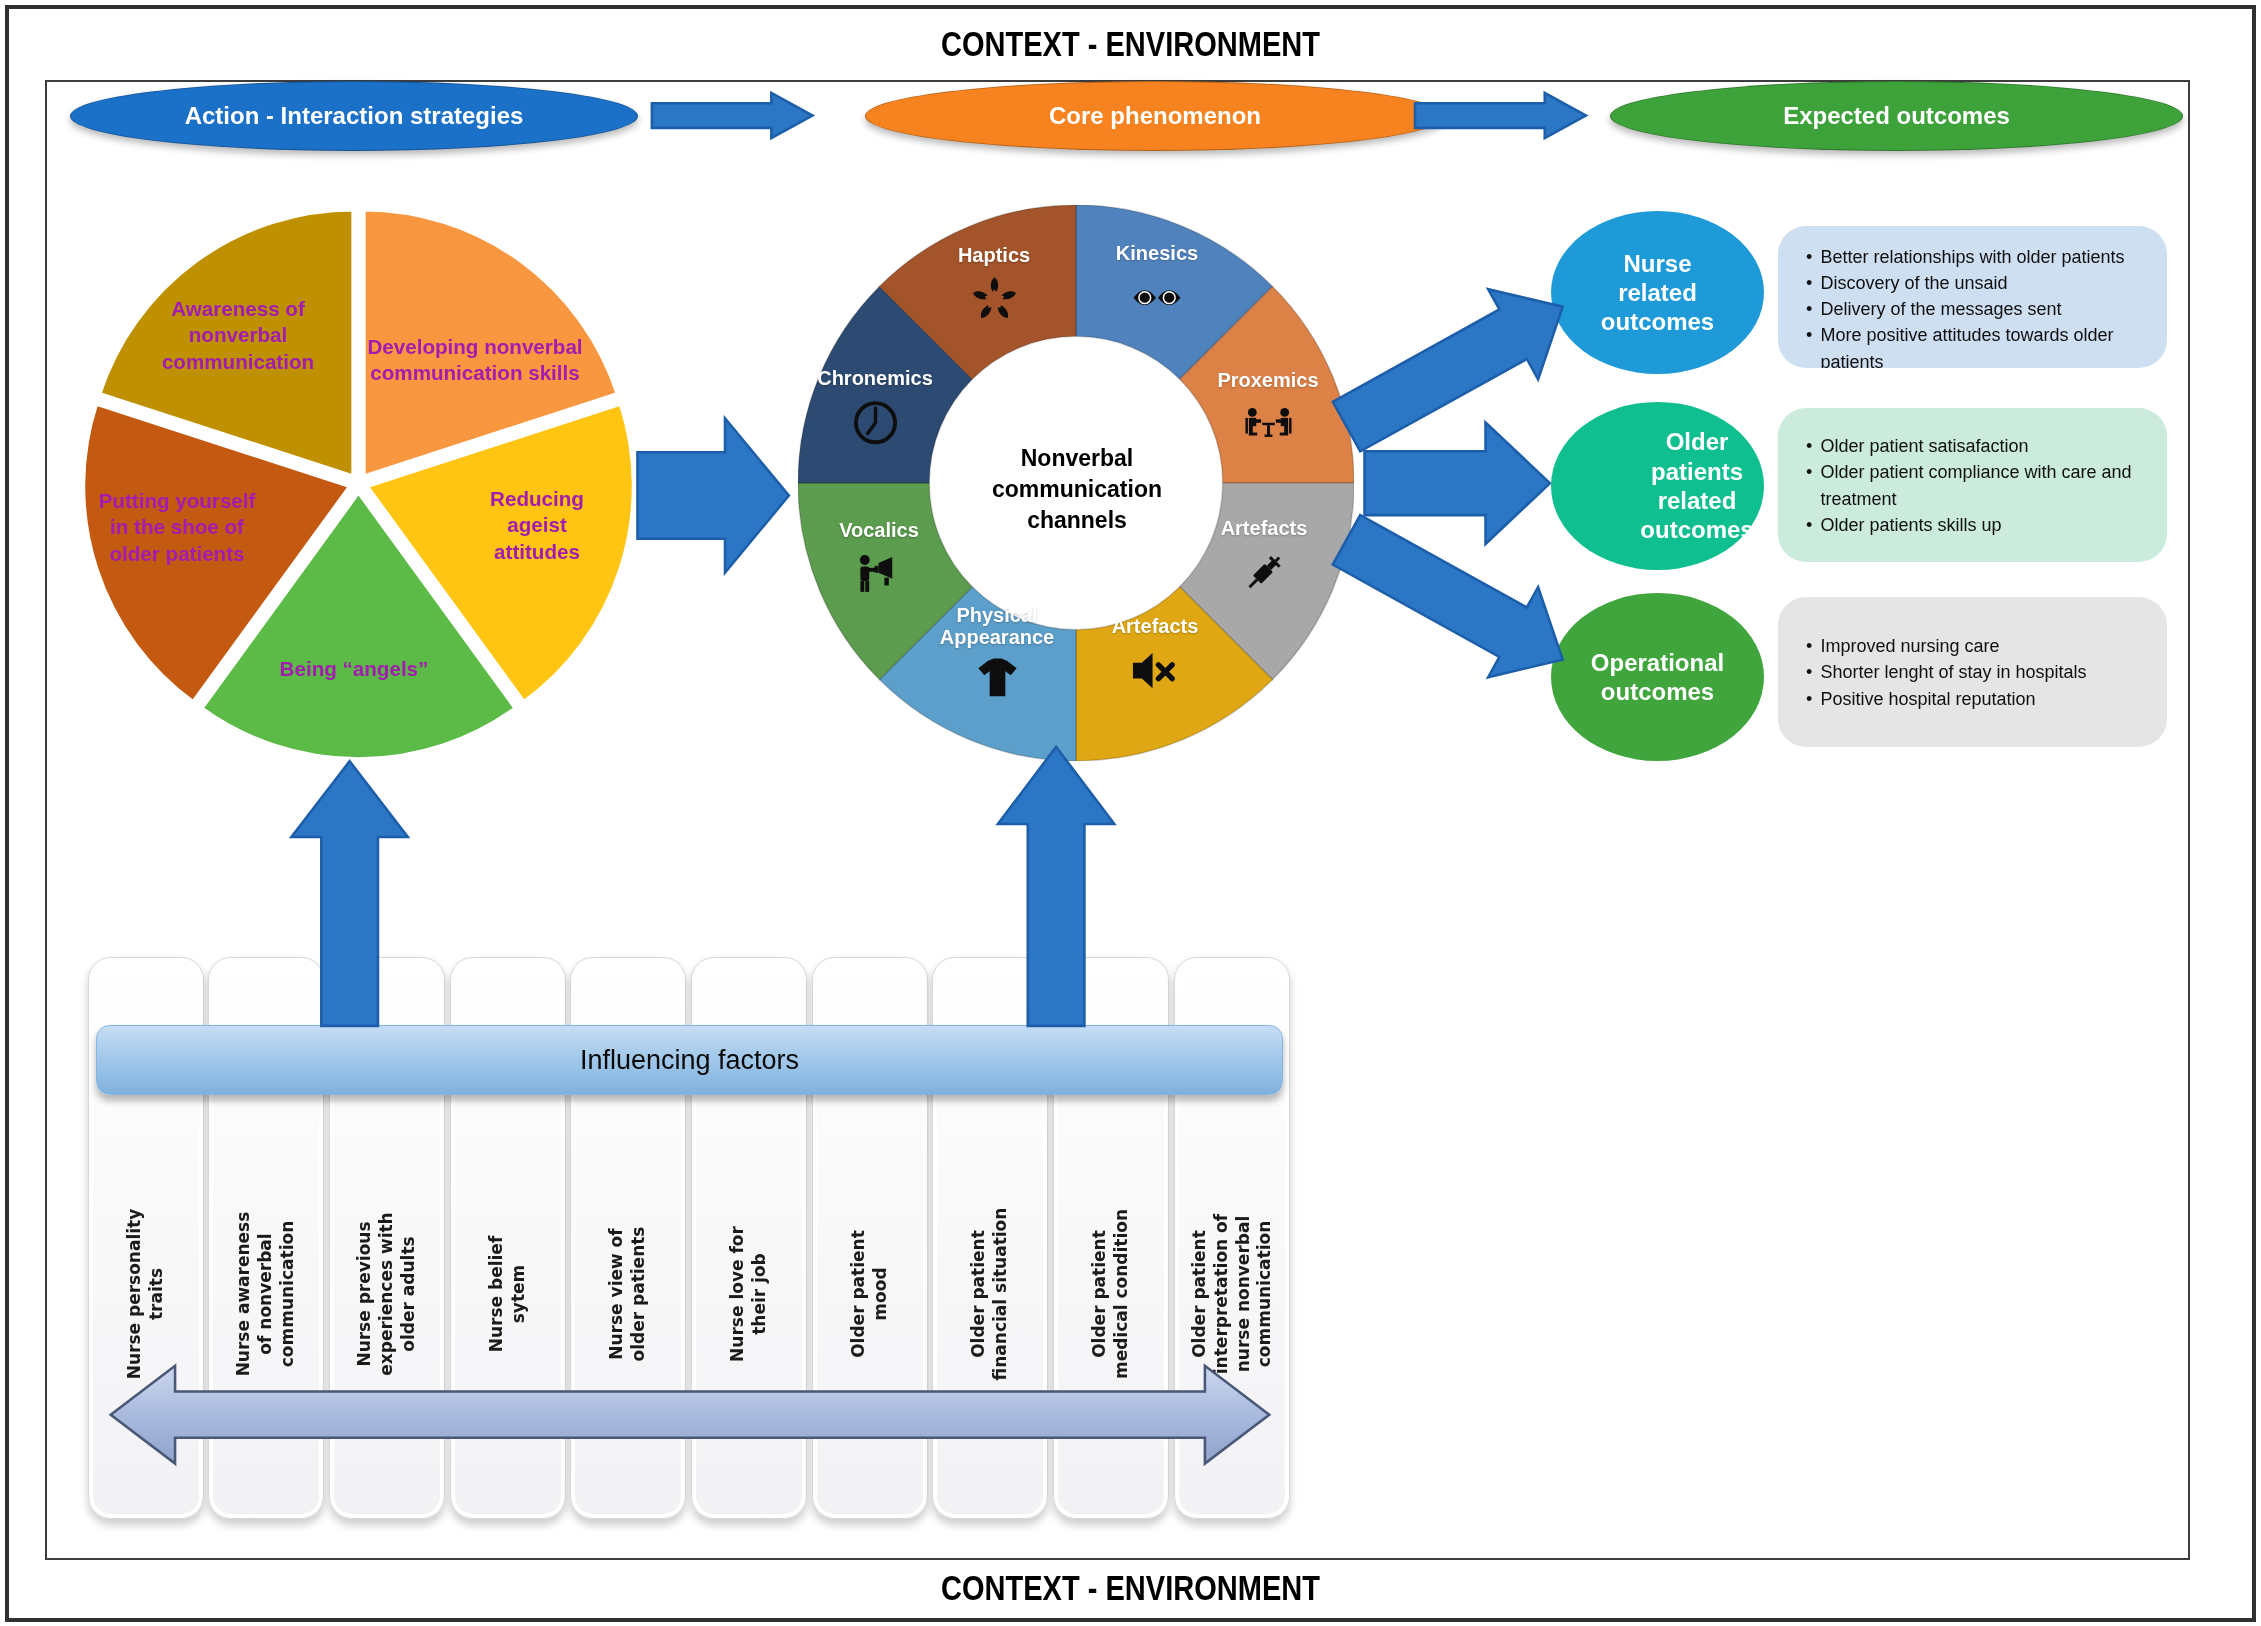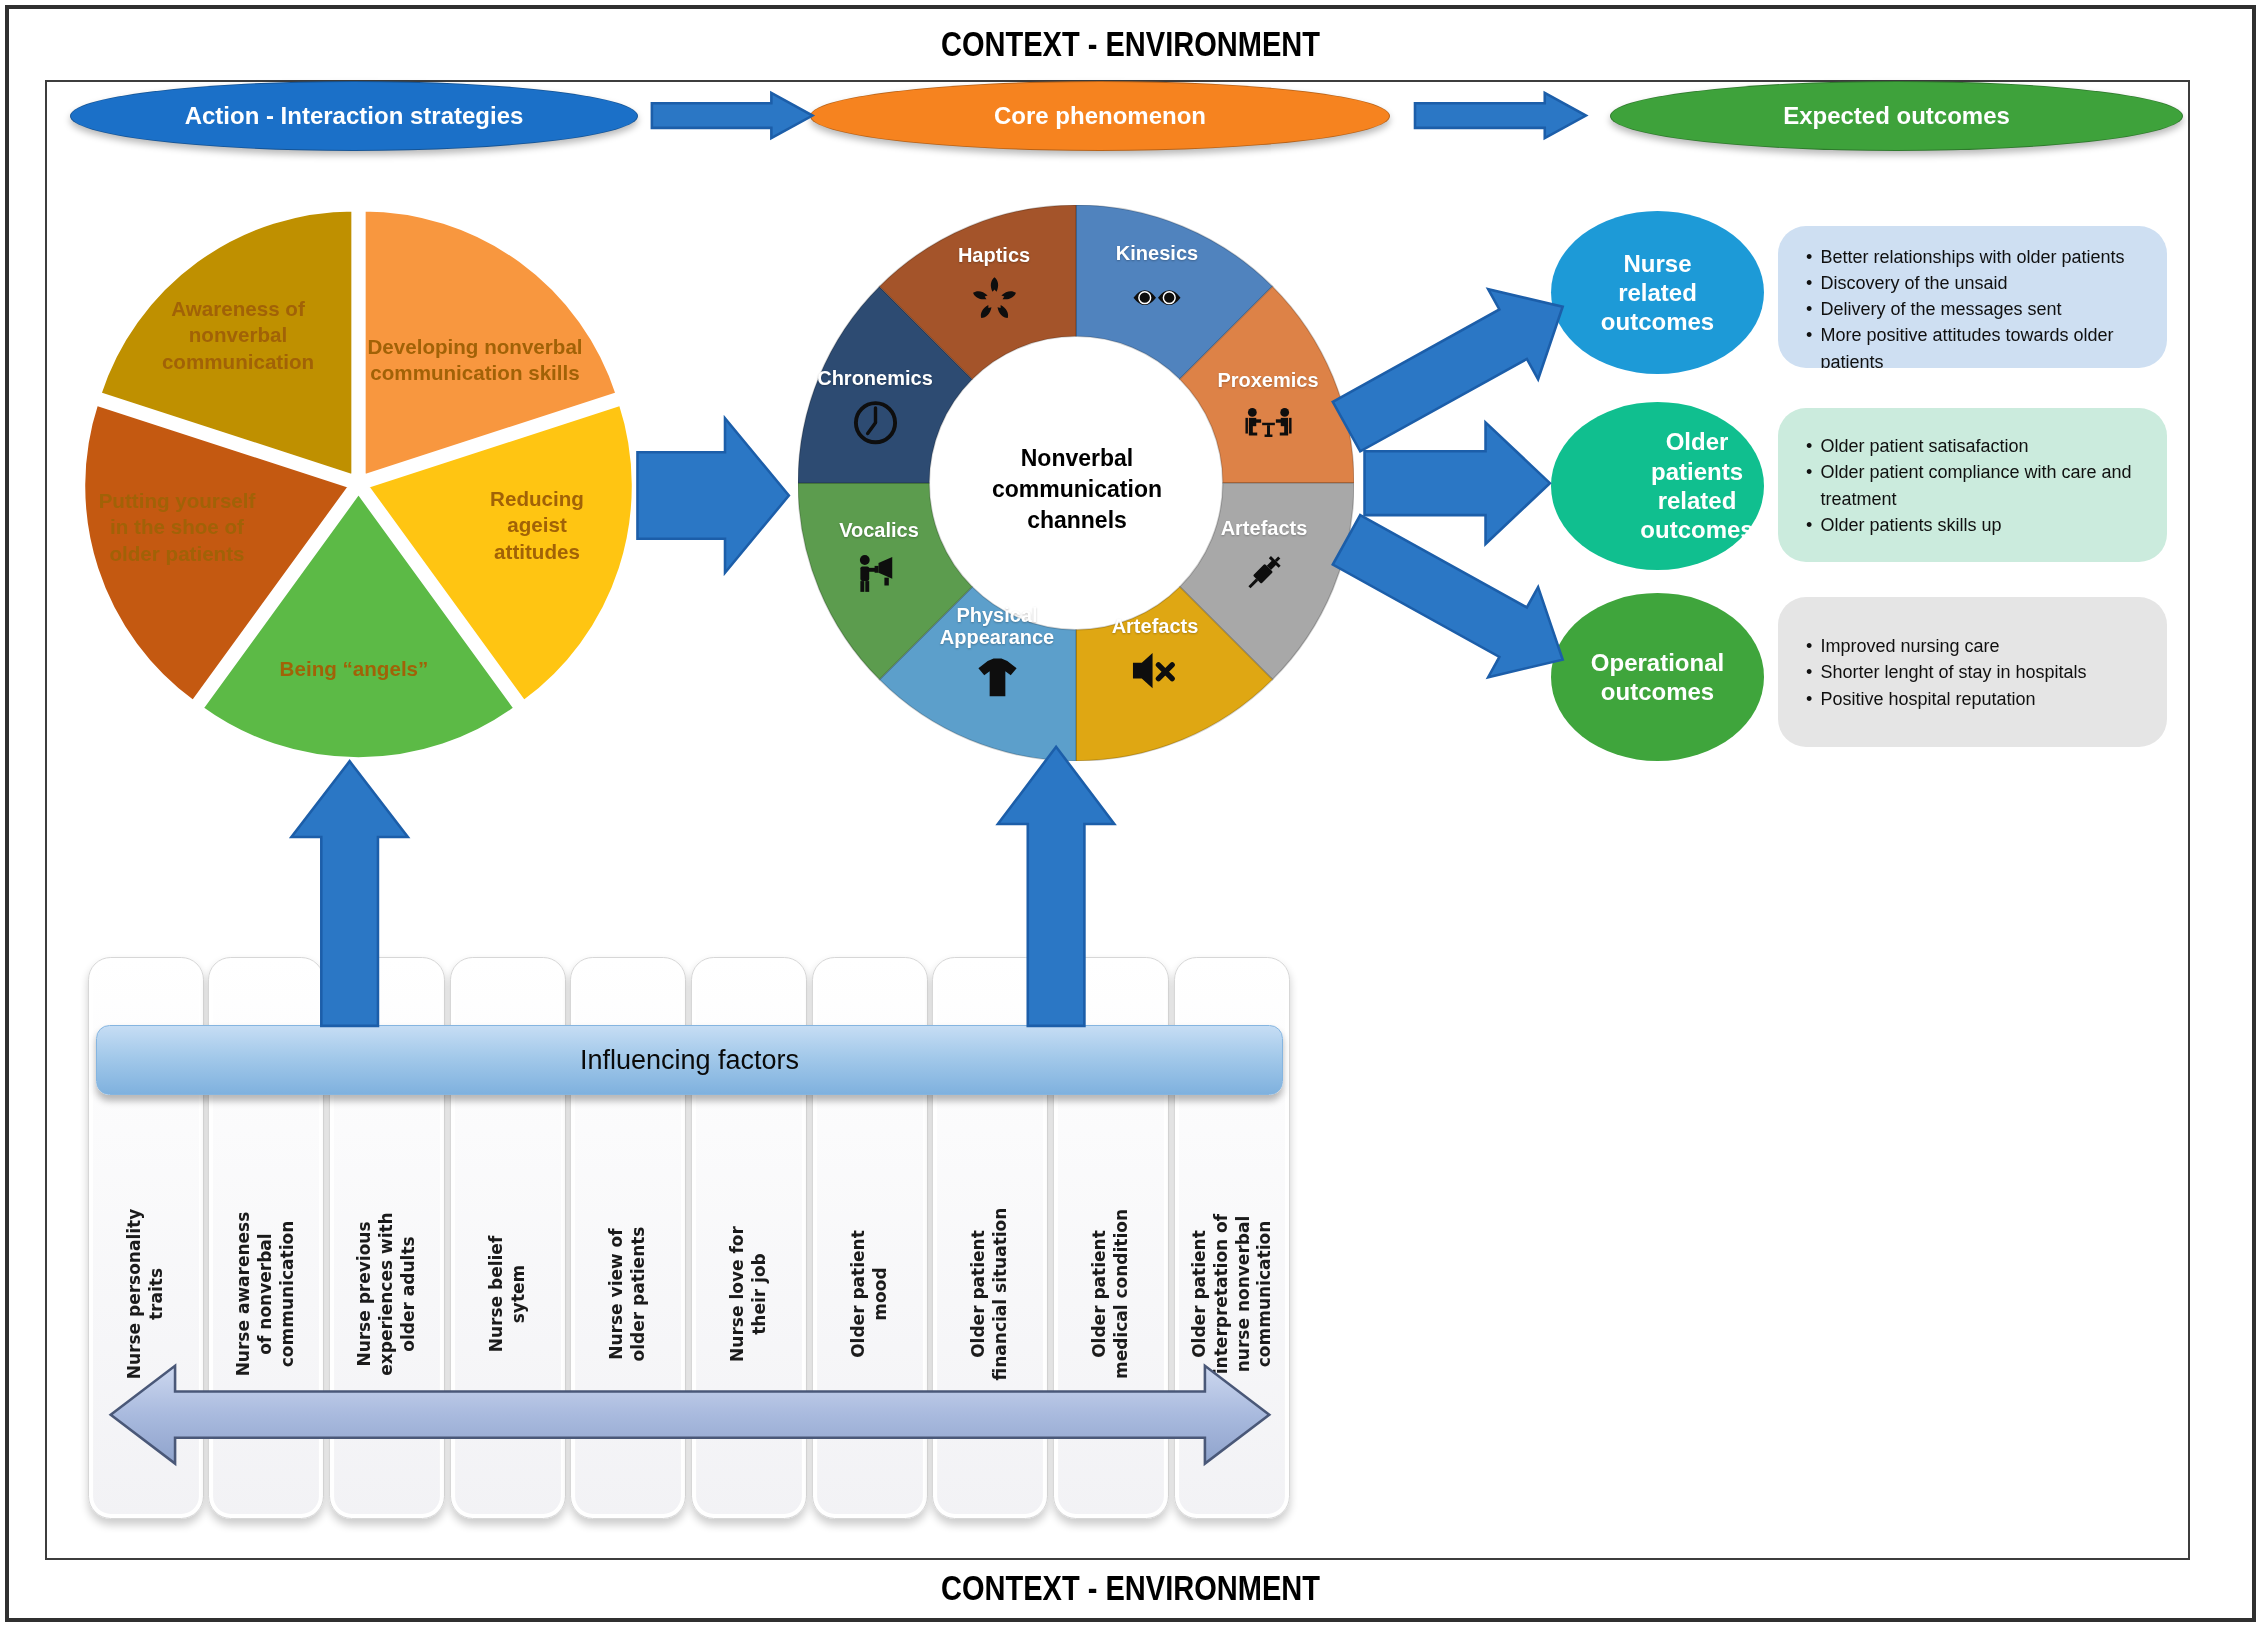--- a/index.html
+++ b/index.html
@@ -9,21 +9,21 @@
   .panel{position:absolute;left:45px;top:80px;width:2141px;height:1476px;border:2.6px solid #3d3d3d;background:#fff;}
   .ctx-title{position:absolute;left:0;width:100%;text-align:center;font-weight:bold;font-size:33px;color:#000;
              transform:scale(.88,1.06);letter-spacing:0px;}
   .ctx-top{top:25px;}
   .ctx-bottom{top:1569px;}
   .oval{position:absolute;height:68px;border-radius:50%;display:flex;align-items:center;justify-content:center;
         color:#fff;font-weight:bold;font-size:24px;box-shadow:0 4.1px 7.2px rgba(0,0,0,.28);border:1.5px solid rgba(0,0,0,.25);}
   .arrows-svg{position:absolute;left:0;top:0;width:2261px;height:1627px;z-index:6;pointer-events:none;}
   .chart-svg{position:absolute;z-index:2;}
   .pie-label{position:absolute;z-index:3;transform:translate(-50%,-50%);font-weight:bold;font-size:20.6px;
-             line-height:1.28;text-align:center;color:#a16207;}
+             line-height:1.28;text-align:center;color:#a21caf;}
   .donut-label{position:absolute;z-index:3;transform:translate(-50%,-50%);display:flex;flex-direction:column;
                align-items:center;gap:8.2px;color:#fff;font-weight:bold;font-size:20px;text-align:center;line-height:1.12;
                text-shadow:0 1px 2.1px rgba(0,0,0,.25);}
   .di{width:49px;height:49px;}
   .donut-center{position:absolute;z-index:3;left:1077px;top:490px;transform:translate(-50%,-50%);width:216px;
                 text-align:center;font-weight:bold;font-size:23px;line-height:1.35;color:#000;}
   .ellipse{position:absolute;border-radius:50%;display:flex;align-items:center;justify-content:center;
            text-align:center;color:#fff;font-weight:bold;font-size:24px;line-height:1.22;z-index:2;}
   .ellipse .etxt{width:134px;}
   .bullet-box{position:absolute;border-radius:28px;padding:17.5px 20.6px 12.4px 27px;box-sizing:border-box;z-index:1;overflow:hidden;}
@@ -47,21 +47,21 @@
 
   <div class="frame"></div>
 
   <div class="ctx-title ctx-top">CONTEXT - ENVIRONMENT</div>
 
   <div class="panel"></div>
 
   <div class="oval" style="left: 70px; top: 81px; width: 566px; background: rgb(27, 112, 200);">
     <span>Action - Interaction strategies</span>
   </div>
-  <div class="oval" style="left: 810px; top: 81px; width: 578px; background: rgb(246, 131, 31);">
+  <div class="oval" style="left: 865px; top: 81px; width: 578px; background: rgb(246, 131, 31);">
     <span>Core phenomenon</span>
   </div>
   <div class="oval" style="left: 1610px; top: 81px; width: 571px; background: rgb(62, 162, 59);">
     <span>Expected outcomes</span>
   </div>
 
   <svg class="chart-svg" style="left:65px;top:190px;" width="587" height="587" viewBox="-570 -570 1140 1140">
     <g stroke="#ffffff" stroke-width="9" stroke-linejoin="round">
       <path transform="translate(-9.4,-12.9)" d="M0,0 L-494.5,-160.7 A520,520 0 0 1 0,-520 Z" fill="#BF9000"></path>
       <path transform="translate(9.4,-12.9)" d="M0,0 L0,-520 A520,520 0 0 1 494.5,-160.7 Z" fill="#F8973F"></path>

